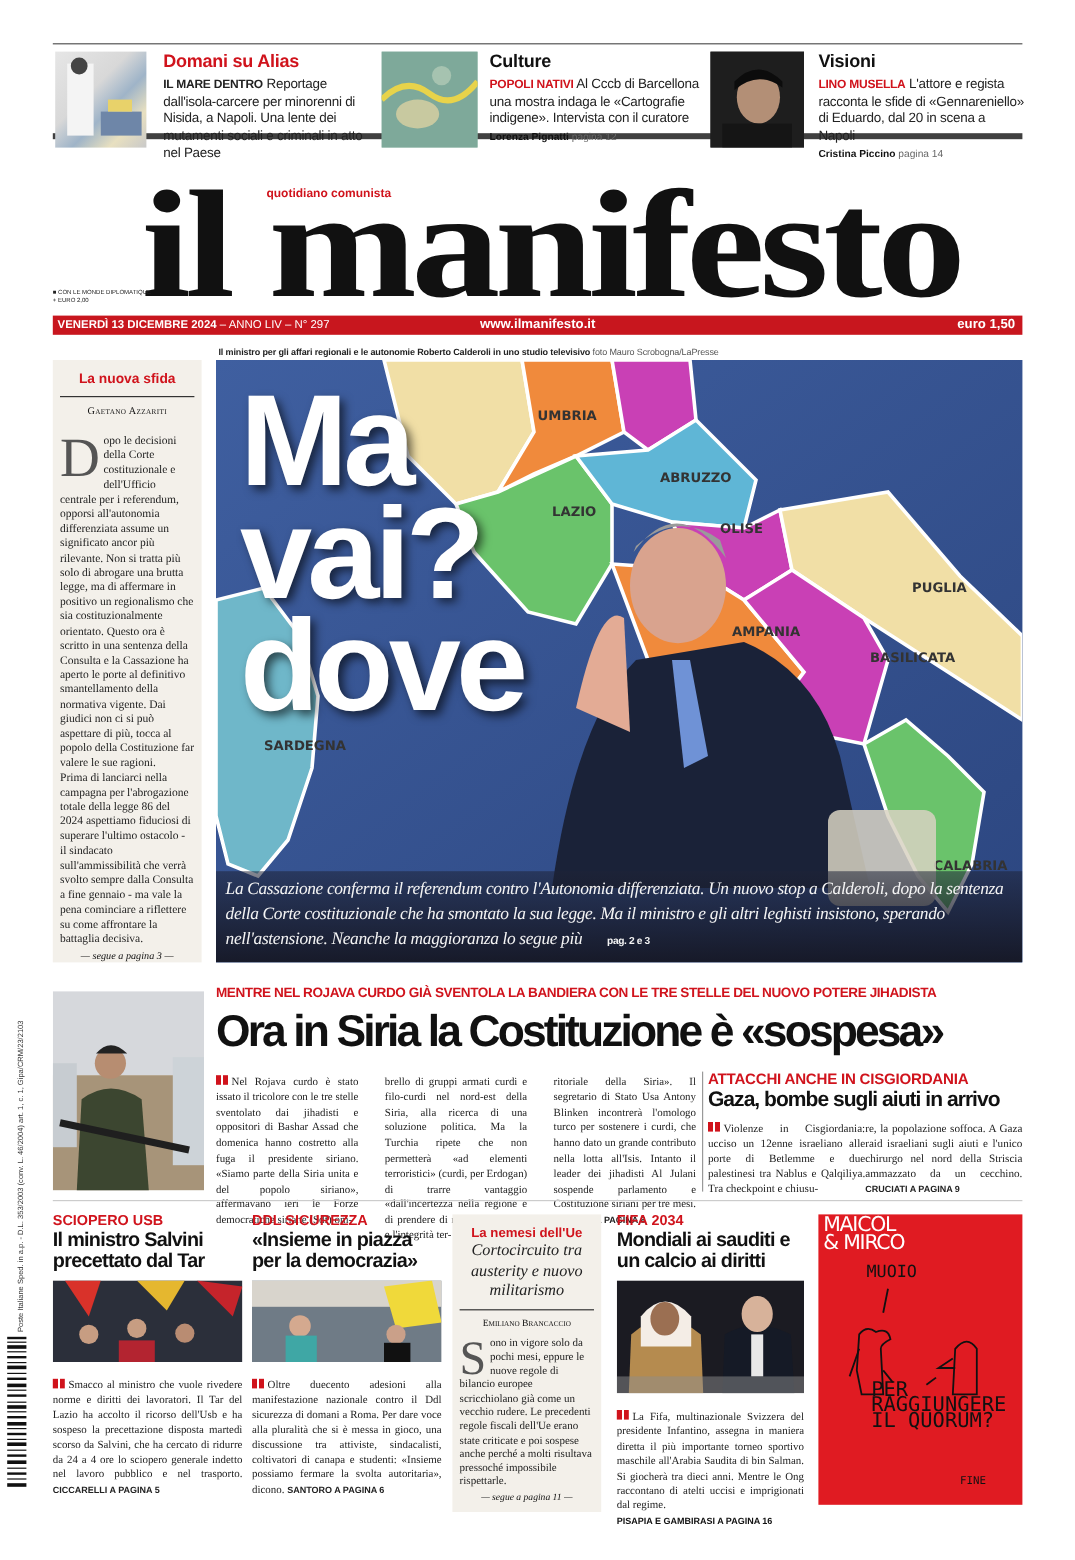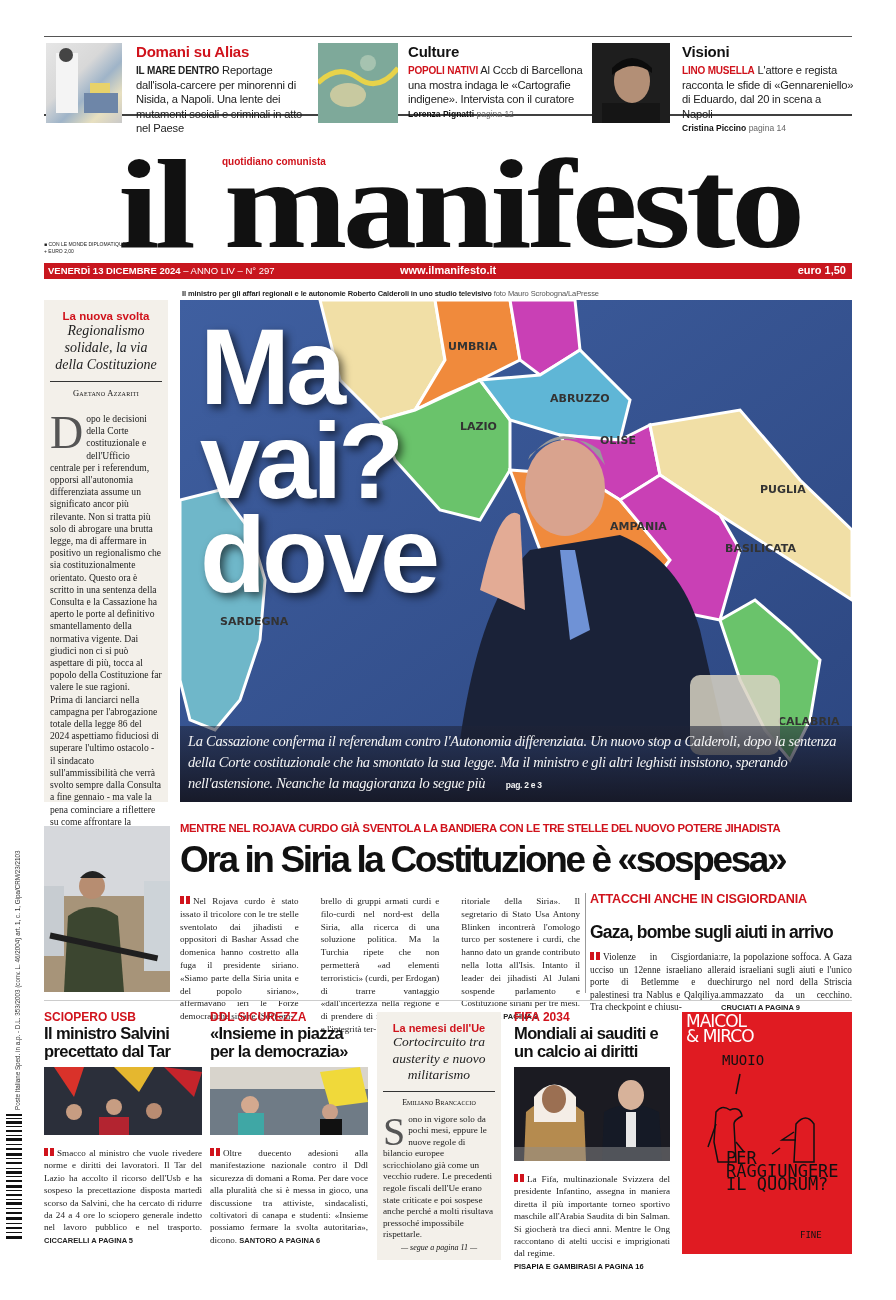--- a/index.html
+++ b/index.html
@@ -2,21 +2,21 @@
 <html><head>
 <meta charset="utf-8">
 <style>
   * { box-sizing: border-box; margin: 0; padding: 0; }
   html, body { width: 896px; height: 1300px; background: #fff; overflow: hidden; }
   body { position: relative; font-family: "Liberation Sans", sans-serif; color: #111; }
   .abs { position: absolute; }
   .red { color: #d0131c; }
 
   
-  .teasers { left: 44px; top: 36px; width: 808px; height: 80px; border-top: 1px solid #555; border-bottom: 2px solid #404040; }
+  .teasers { left: 44px; top: 36px; width: 808px; height: 80px; border-top: 1px solid #555; border-bottom: 5px solid #404040; }
   .teaser { position: absolute; top: 0; height: 96px; }
   .teaser .thumb { position: absolute; top: 6px; width: 76px; height: 80px; }
   .teaser .tx { position: absolute; top: 6px; }
   .teaser h3 { font-size: 15px; font-weight: bold; letter-spacing: -0.2px; margin-bottom: 3px; }
   .teaser p { font-size: 11.2px; line-height: 14.2px; color: #222; letter-spacing: -0.2px; }
   .teaser .kick { font-weight: bold; font-size: 10px; }
   .teaser .byline { font-size: 8.5px; margin-top: 2px; }
   .teaser .byline b { font-weight: bold; }
   .teaser .byline span { color: #666; }
 
@@ -55,21 +55,21 @@
   .syria-kicker { left: 180px; top: 822px; font-size: 11.3px; font-weight: bold; color: #d0131c; letter-spacing: -0.35px; }
   .syria-title { left: 180px; top: 838px; font-size: 37px; font-weight: bold; letter-spacing: -2.4px; line-height: 44px; }
   .cols3 { left: 180px; top: 895px; width: 400px; display: flex; gap: 22px; }
   .cols3 p, .col-body { font-family: "Liberation Serif", serif; font-size: 9.1px; line-height: 12.8px; color: #222; text-align: justify; }
   .cols3 p { flex: 1; }
   .marker { display: inline-block; width: 10px; height: 8px; background: linear-gradient(to right, #d0131c 0 4px, transparent 4px 6px, #d0131c 6px 10px); margin-right: 3px; vertical-align: 0; }
   .refpg { font-family: "Liberation Sans", sans-serif; font-weight: bold; font-size: 7.5px; }
 
   .gaza { left: 590px; top: 892px; width: 262px; }
   .gaza .k { font-size: 12.6px; font-weight: bold; color: #d0131c; letter-spacing: -0.2px; }
-  .gaza .t { font-size: 17.5px; font-weight: bold; letter-spacing: -0.8px; margin-top: 16px; }
+  .gaza .t { font-size: 17.5px; font-weight: bold; letter-spacing: -0.8px; margin-top: 0; }
   .gaza .bd { display: flex; margin-top: 8px; }
   .gaza .bd p { flex: 1; font-family: "Liberation Serif", serif; font-size: 9.3px; line-height: 12.6px; text-align: justify; color: #222; }
 
   
   .sep { background: #999; }
   .story { position: absolute; }
   .story .k { font-size: 12px; font-weight: bold; color: #d0131c; }
   .story .t { font-size: 16.5px; font-weight: bold; line-height: 18px; letter-spacing: -0.6px; }
   .story .img { margin-top: 7px; }
   .story .bd { margin-top: 8px; font-family: "Liberation Serif", serif; font-size: 9.1px; line-height: 12.4px; color: #222; text-align: justify; }
@@ -147,22 +147,21 @@
   <div>■ CON LE MONDE DIPLOMATIQUE</div>
   <div>+ EURO 2,00</div>
 </div>
 <div class="abs dateline">
   <span class="d1"><span>VENERDÌ 13 DICEMBRE 2024</span><span class="thin"> – ANNO LIV – N° 297</span></span>
   <span class="d2">www.ilmanifesto.it</span>
   <span class="d3">euro 1,50</span>
 </div>
 
 <div class="abs editorial">
-  <div class="ek">La nuova svolta</div>
-  <div class="et">Regionalismo solidale, la via della Costituzione</div>
+  <div class="ek">La nuova sfida</div>
   <hr>
   <div class="au">Gaetano Azzariti</div>
   <div class="body">
     <span class="dropcap">D</span><span>opo le decisioni della Corte costituzionale e dell'Ufficio centrale per i referendum, opporsi all'autonomia differenziata assume un significato ancor più rilevante. Non si tratta più solo di abrogare una brutta legge, ma di affermare in positivo un regionalismo che sia costituzionalmente orientato. Questo ora è scritto in una sentenza della Consulta e la Cassazione ha aperto le porte al definitivo smantellamento della normativa vigente. Dai giudici non ci si può aspettare di più, tocca al popolo della Costituzione far valere le sue ragioni.</span><br>
     <span>Prima di lanciarci nella campagna per l'abrogazione totale della legge 86 del 2024 aspettiamo fiduciosi di superare l'ultimo ostacolo - il sindacato sull'ammissibilità che verrà svolto sempre dalla Consulta a fine gennaio - ma vale la pena cominciare a riflettere su come affrontare la battaglia decisiva.</span>
   </div>
   <div class="segue">— segue a pagina 3 —</div>
 </div>
 
 <div class="abs photo-credit"><b>Il ministro per gli affari regionali e le autonomie Roberto Calderoli in uno studio televisivo</b> <span>foto Mauro Scrobogna/LaPresse</span></div>

